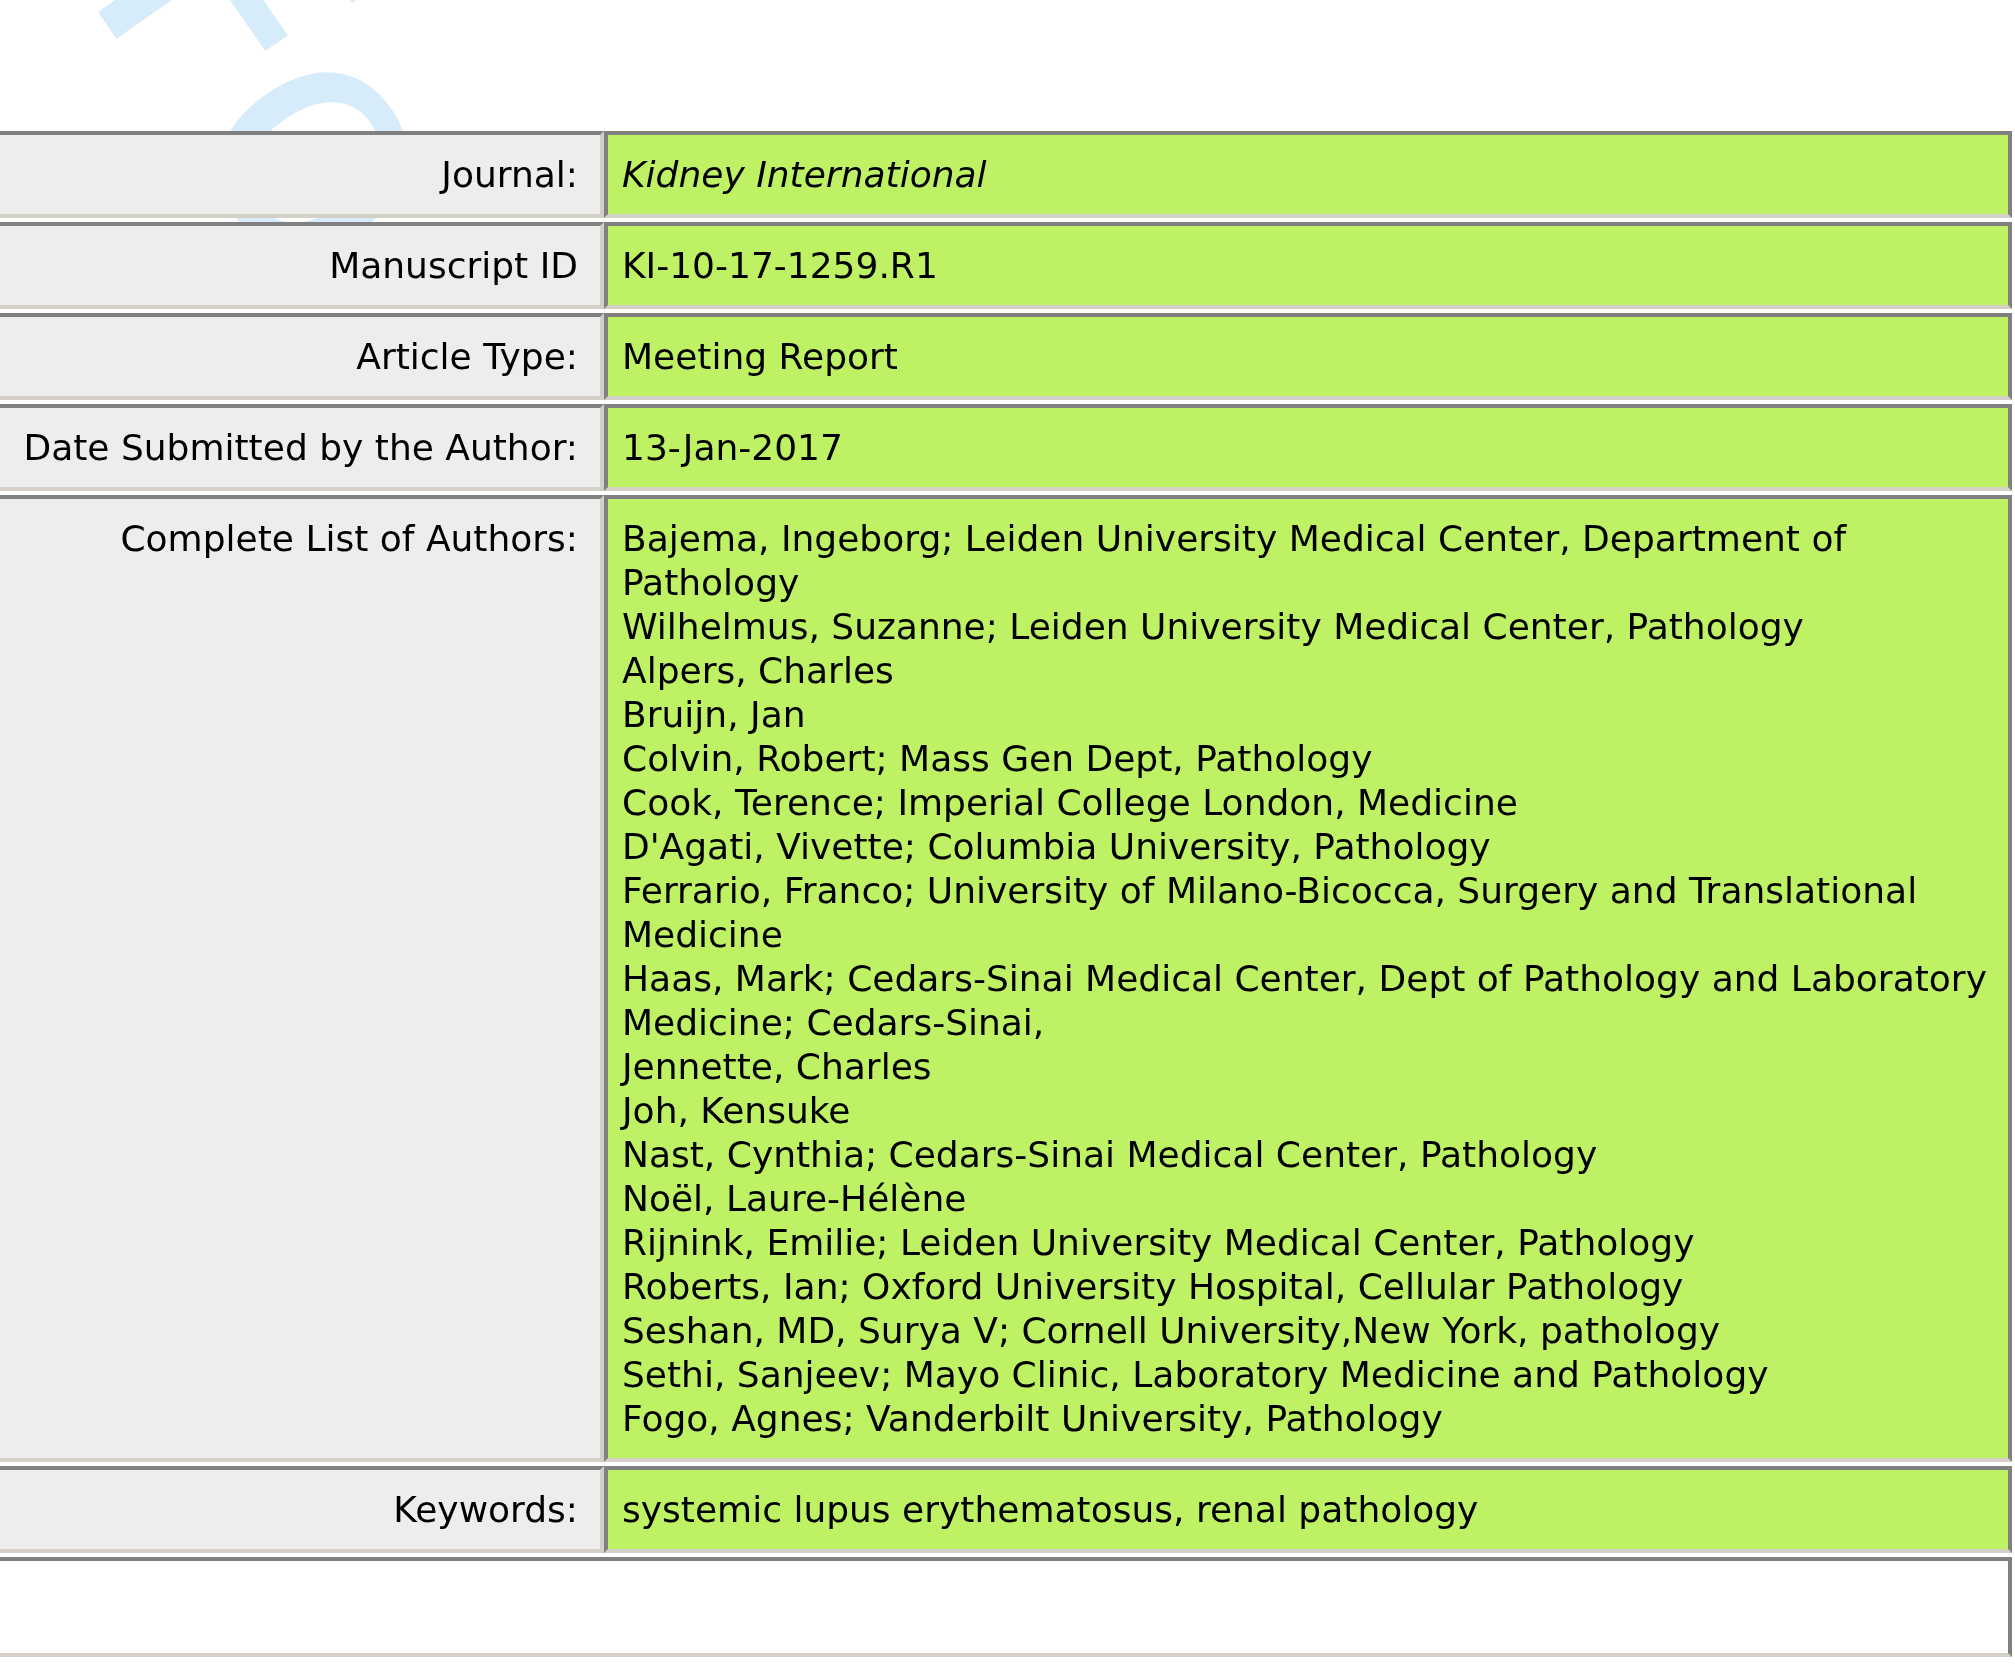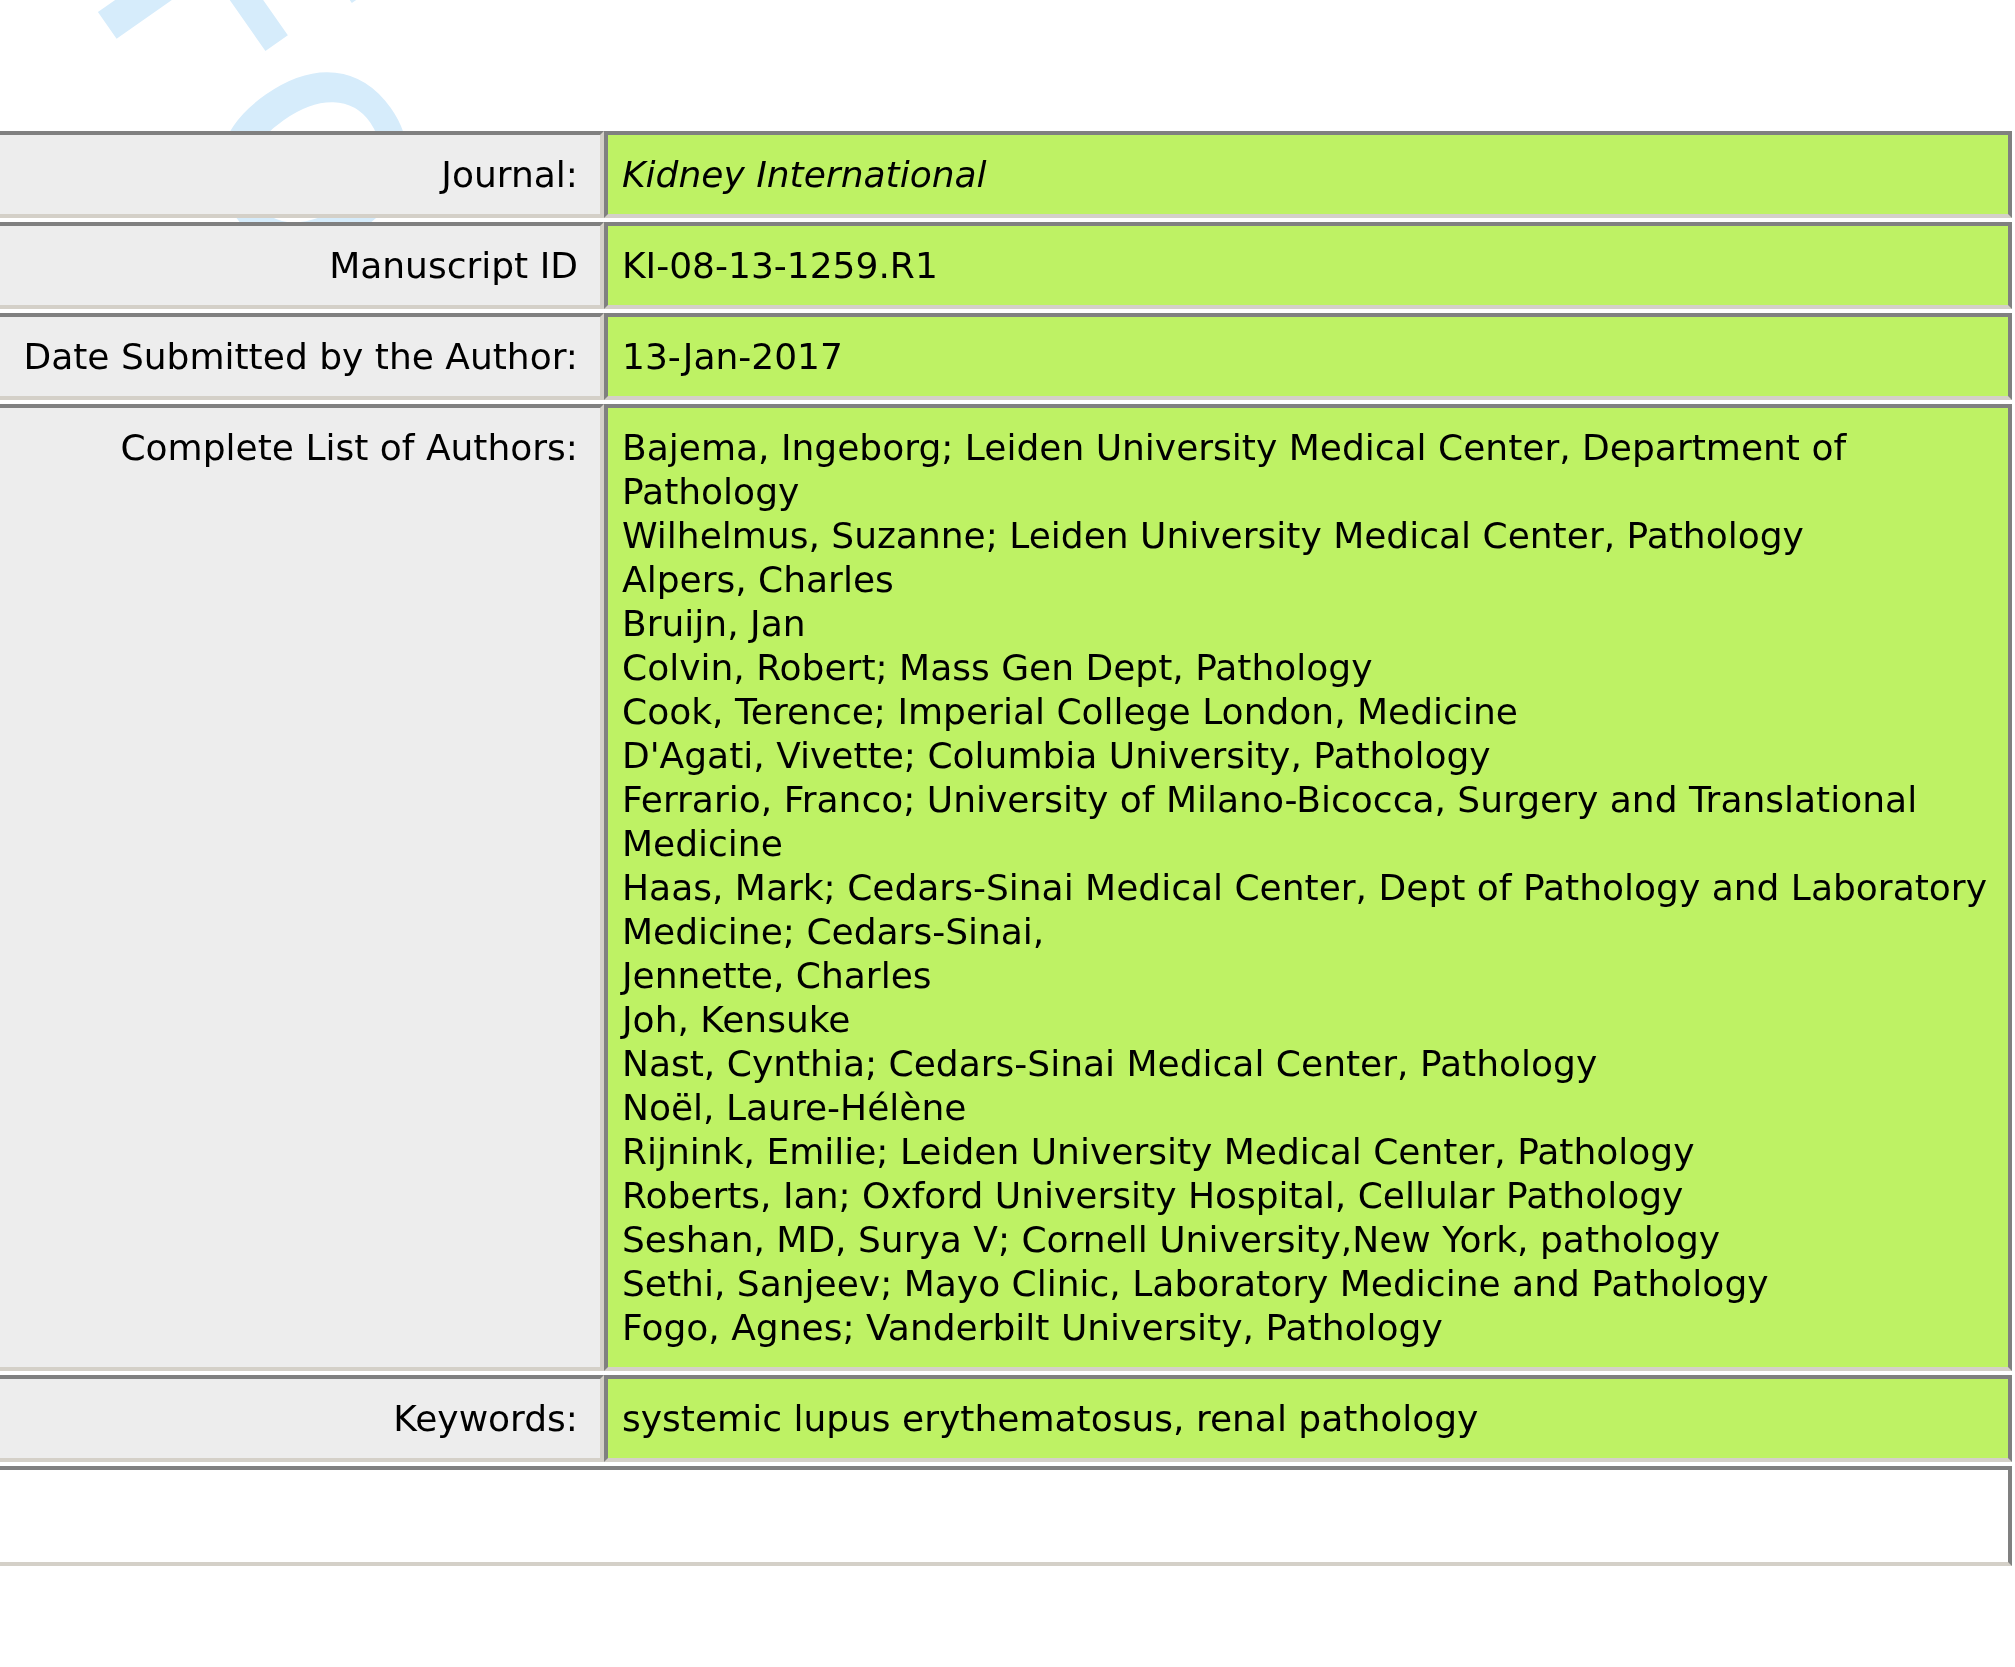--- a/index.html
+++ b/index.html
@@ -26,21 +26,25 @@
 <div class="watermark">Fo</div>
 
 <table class="meta">
   <tbody>
       <tr>
     <td class="label">Journal:</td>
     <td class="value italic">Kidney International</td>
   </tr>
   <tr>
     <td class="label">Manuscript ID</td>
-    <td class="value">KI-08-13-1259.R1</td>
+    <td class="value">KI-10-17-1259.R1</td>
+  </tr>
+  <tr>
+    <td class="label">Article Type:</td>
+    <td class="value">Meeting Report</td>
   </tr>
   <tr>
     <td class="label">Date Submitted by the Author:</td>
     <td class="value">13-Jan-2017</td>
   </tr>
   <tr>
     <td class="label">Complete List of Authors:</td>
     <td class="value">
       <span class="author">Bajema, Ingeborg; Leiden University Medical Center, Department of Pathology</span>
       <span class="author">Wilhelmus, Suzanne; Leiden University Medical Center, Pathology</span>

